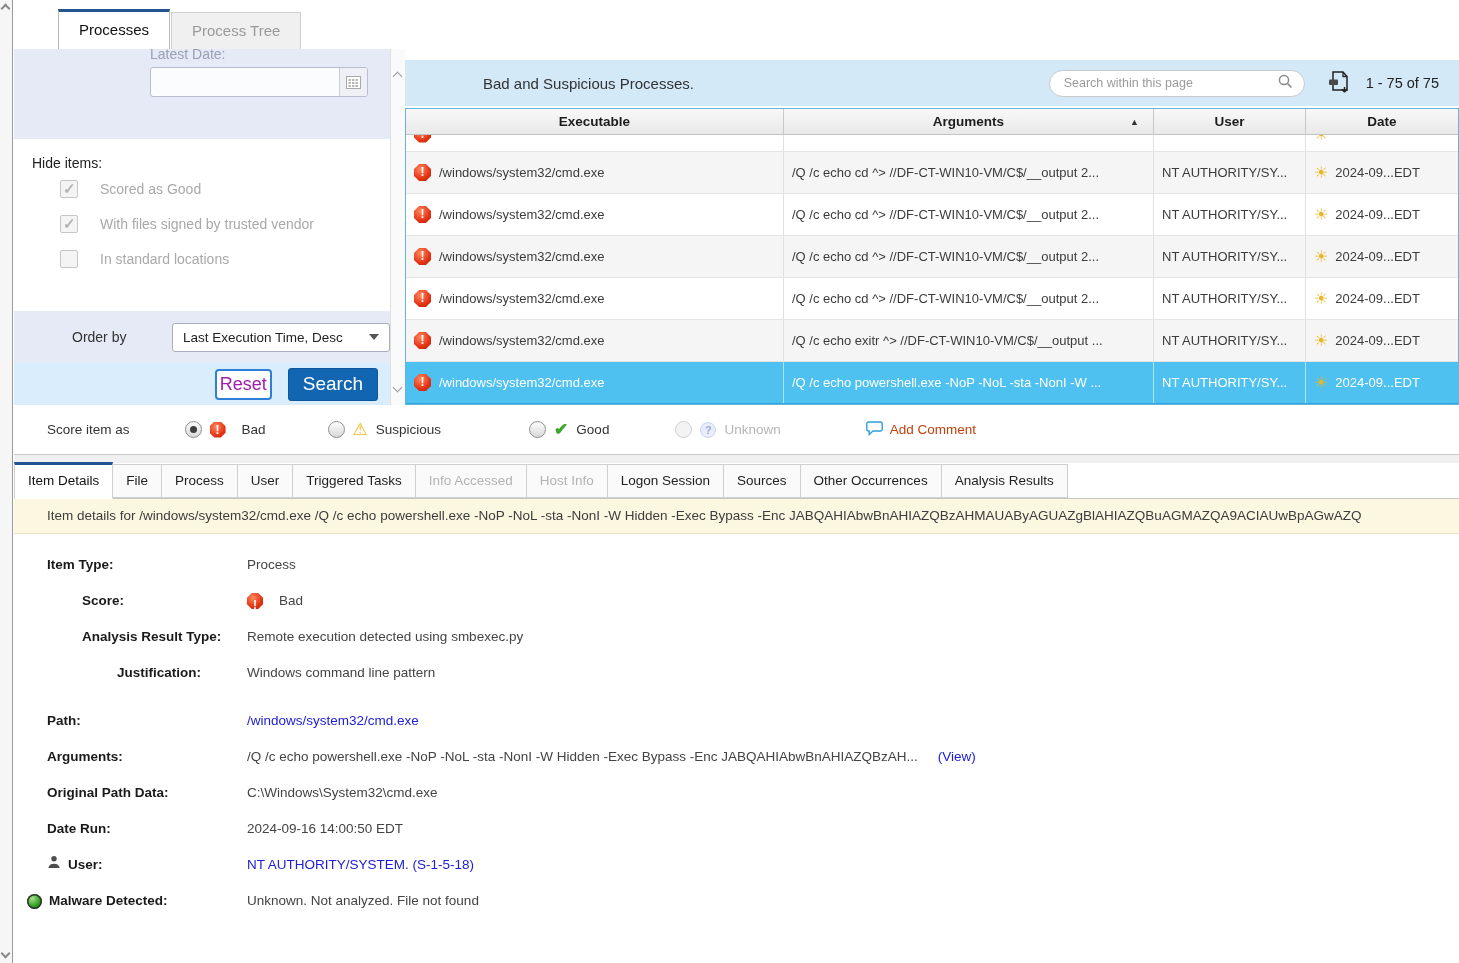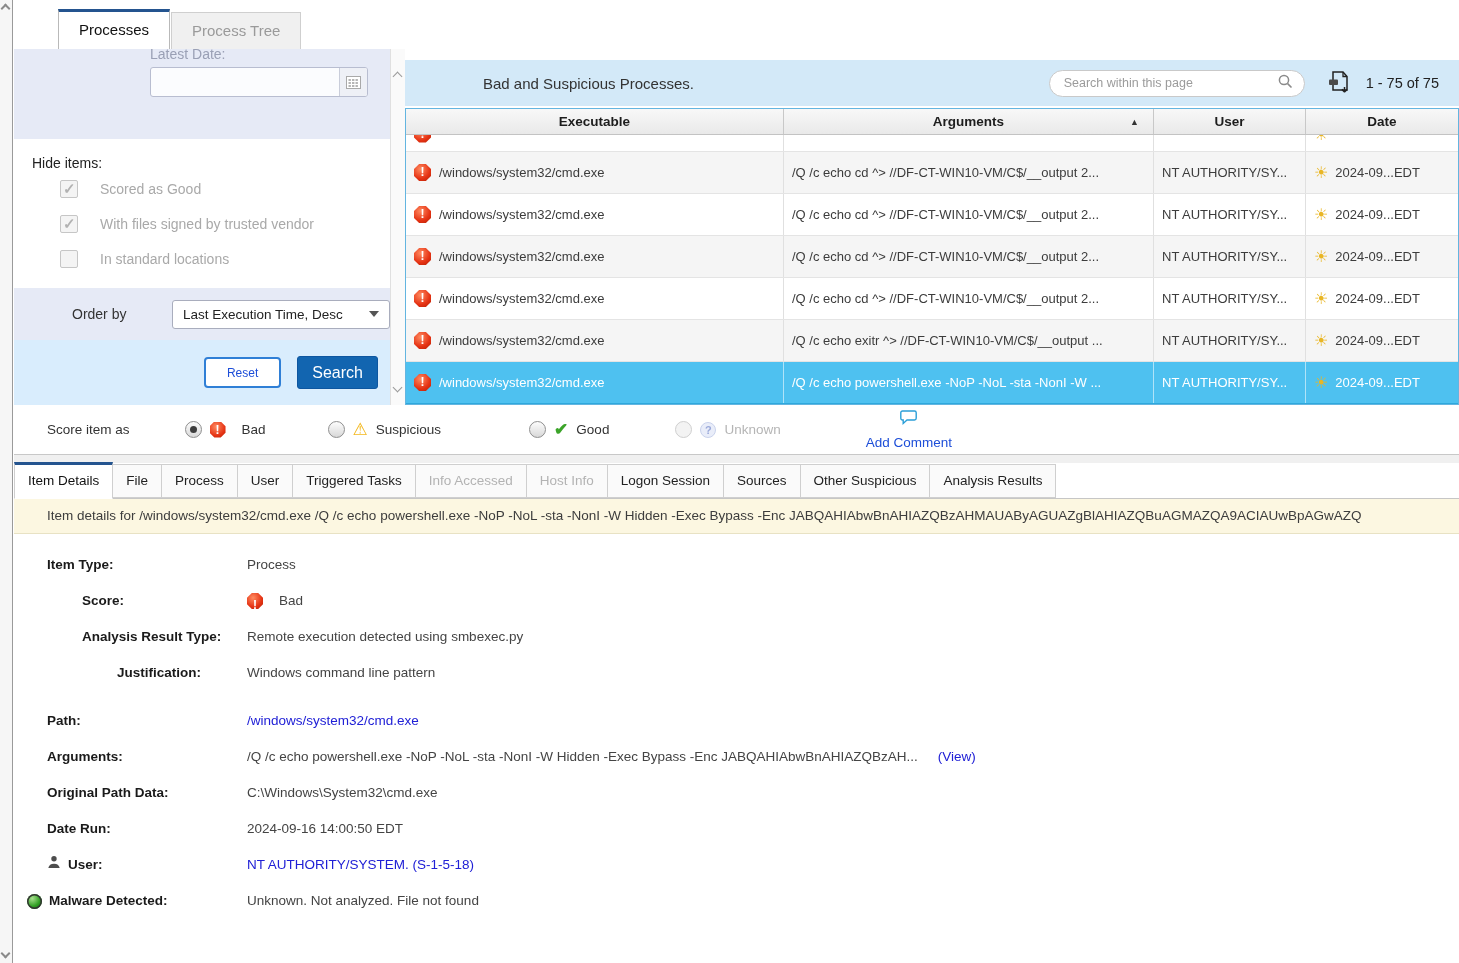--- a/index.html
+++ b/index.html
@@ -30,33 +30,33 @@
   .filter-panel { width:376px; display:flex; flex-direction:column; }
   .fp-date { background:#e6eaf6; height:90px; overflow:hidden; padding-left:18px; }
   .fp-date-inner { margin-top:-13px; }
   .fp-row1 { display:flex; align-items:center; }
   .fp-runlabel { width:118px; color:#9aa0b5; font-size:14px; padding-top:8px; }
   .dateinput { display:flex; width:218px; height:30px; background:#fbfcfe; border:1px solid #b8bdd0; border-radius:3px; overflow:hidden; }
   .dateinput .din { flex:1; border:none; background:transparent; outline:none; padding:0 6px; font:13px "Liberation Sans",sans-serif; }
   .cal-btn { width:28px; display:flex; align-items:center; justify-content:center; background:#eef0f6; border-left:1px solid #c9cdda; }
   .fp-latest-label { margin:10px 0 5px 118px; color:#9aa0b5; font-size:14px; }
   .fp-row2 { margin-left:118px; }
-  .fp-hide { background:#fff; padding:16px 0 0 18px; height:149px; }
+  .fp-hide { background:#fff; padding:16px 0 0 18px; height:172px; }
   .fp-hide-label { color:#222; font-size:14px; }
   .cbrow { display:flex; align-items:center; gap:22px; height:35px; margin-left:28px; }
   .cb { width:18px; height:18px; border:1px solid #c6c6c6; background:#f4f4f4; border-radius:2px; position:relative; }
   .cb.checked::after { content:"✓"; position:absolute; left:2px; top:-1px; color:#b2b2b2; font-size:15px; font-weight:bold; }
   .cblabel { color:#a9a9a9; font-size:14px; }
   .fp-order { background:#e6eaf6; height:52px; display:flex; align-items:center; padding-left:18px;justify-content:flex-end; }
   .fp-order-label { width:100px; color:#333; font-size:14px; }
   .selectbox { width:218px; height:29px; background:#fff; border:1px solid #a9adbd; border-radius:3px; display:flex; align-items:center; padding:0 10px; font-size:13.5px; color:#222; }
   .selectbox .caret { margin-left:auto; width:0; height:0; border-left:5px solid transparent; border-right:5px solid transparent; border-top:6px solid #555; }
   .fp-buttons { background:#d9edfd; flex:1; display:flex; align-items:center; justify-content:flex-end; gap:16px; padding-right:12px; }
-  .btn-reset { height:31px; padding:0 21px; background:#fff; border:2px solid #2f7fd6; border-radius:4px; color:#1d4ed8; font-size:12px; font-family:inherit; }
-  .btn-search { height:33px; padding:0 14px; background:#1265b0; border:1px solid #0d56a0; border-radius:3px; color:#fff; font-size:16px; font-family:inherit; }
+  .btn-reset { height:31px; padding:0 3px; background:#fff; border:2px solid #2f7fd6; border-radius:4px; color:#a21caf; font-size:18px; font-family:inherit; }
+  .btn-search { height:33px; padding:0 14px; background:#1265b0; border:1px solid #0d56a0; border-radius:3px; color:#fff; font-size:19px; font-family:inherit; }
 
   
   .panel-scrollbar { width:15px; background:#fafafa; border-left:1px solid #e0e0e0; position:relative; }
   .panel-scrollbar .chev { position:absolute; left:3px; border-color:#9a9a9a; border-width:1.5px; }
   .panel-scrollbar .chev.up { top:24px; }
   .panel-scrollbar .chev.down { bottom:14px; }
 
   
   .results-panel { flex:1; padding-top:11px; display:flex; flex-direction:column; min-width:0; }
   .results-header { height:46px; background:#d3e9f8; display:flex; align-items:center; flex:none; }
@@ -94,21 +94,21 @@
   .radio { width:17px; height:17px; border-radius:50%; border:1px solid #8f8f8f; background:linear-gradient(#fdfdfd,#d8d8d8); position:relative; flex:none; }
   .radio.sel::after { content:""; position:absolute; inset:4px; border-radius:50%; background:#3d3d3d; }
   .radio.dis { border-color:#cfcfcf; background:#f3f3f3; }
   .tri { color:#f3b81f; font-size:17px; line-height:17px; }
   .tri::before { content:"⚠"; }
   .chk { color:#3ba429; font-size:17px; font-weight:bold; line-height:17px; }
   .chk::before { content:"✔"; }
   .unk { width:16px; height:16px; border-radius:50%; background:#e9edf9; border:1px solid #c9d2ec; color:#9aa9da; font-size:11px; font-weight:bold; display:flex; align-items:center; justify-content:center; }
   .unk::before { content:"?"; }
   .opt-disabled { color:#b5b5b5; }
-  .add-comment { display:flex; align-items:center; gap:7px; color:#1d4ed8; font-size:13.5px;flex-direction:column; }
+  .add-comment { display:flex; align-items:center; gap:7px; color:#c2410c; font-size:13.5px; }
 
   .gray-gap { position:absolute; left:0; top:455px; right:0; height:8px; background:#f0f0f0; }
 
   
   .bottom { position:absolute; left:0; top:463px; right:0; bottom:0; display:flex; flex-direction:column; }
   .tabstrip-bottom { height:36px; display:flex; align-items:flex-end; border-bottom:1px solid #c6c6c6; }
   .btab { padding:8px 13px 9px 13px; font-size:13.5px; color:#222; background:#fafafa; border:1px solid #cfcfcf; border-left:none; white-space:nowrap; }
   .btab:first-child { border-left:1px solid #cfcfcf; }
   .btab.active { background:#fff; border-top:3px solid #24548f; border-bottom:1px solid #fff; margin-bottom:-1px; padding-bottom:10px; color:#111; }
   .btab.disabled { color:#b3b3b3; }
@@ -394,21 +394,21 @@
       <div class="tabstrip-bottom">
         <div class="btab active">Item Details</div>
         <div class="btab">File</div>
         <div class="btab">Process</div>
         <div class="btab">User</div>
         <div class="btab">Triggered Tasks</div>
         <div class="btab disabled">Info Accessed</div>
         <div class="btab disabled">Host Info</div>
         <div class="btab">Logon Session</div>
         <div class="btab">Sources</div>
-        <div class="btab">Other Suspicious</div>
+        <div class="btab">Other Occurrences</div>
         <div class="btab">Analysis Results</div>
       </div>
 
       <div class="banner">Item details for /windows/system32/cmd.exe /Q /c echo powershell.exe -NoP -NoL -sta -NonI -W Hidden -Exec Bypass -Enc JABQAHIAbwBnAHIAZQBzAHMAUAByAGUAZgBlAHIAZQBuAGMAZQA9ACIAUwBpAGwAZQ</div>
 
       <div class="details">
         <div class="drow">
           <span class="dlabel">Item Type:</span>
           <span class="dvalue">Process</span>
         </div>

